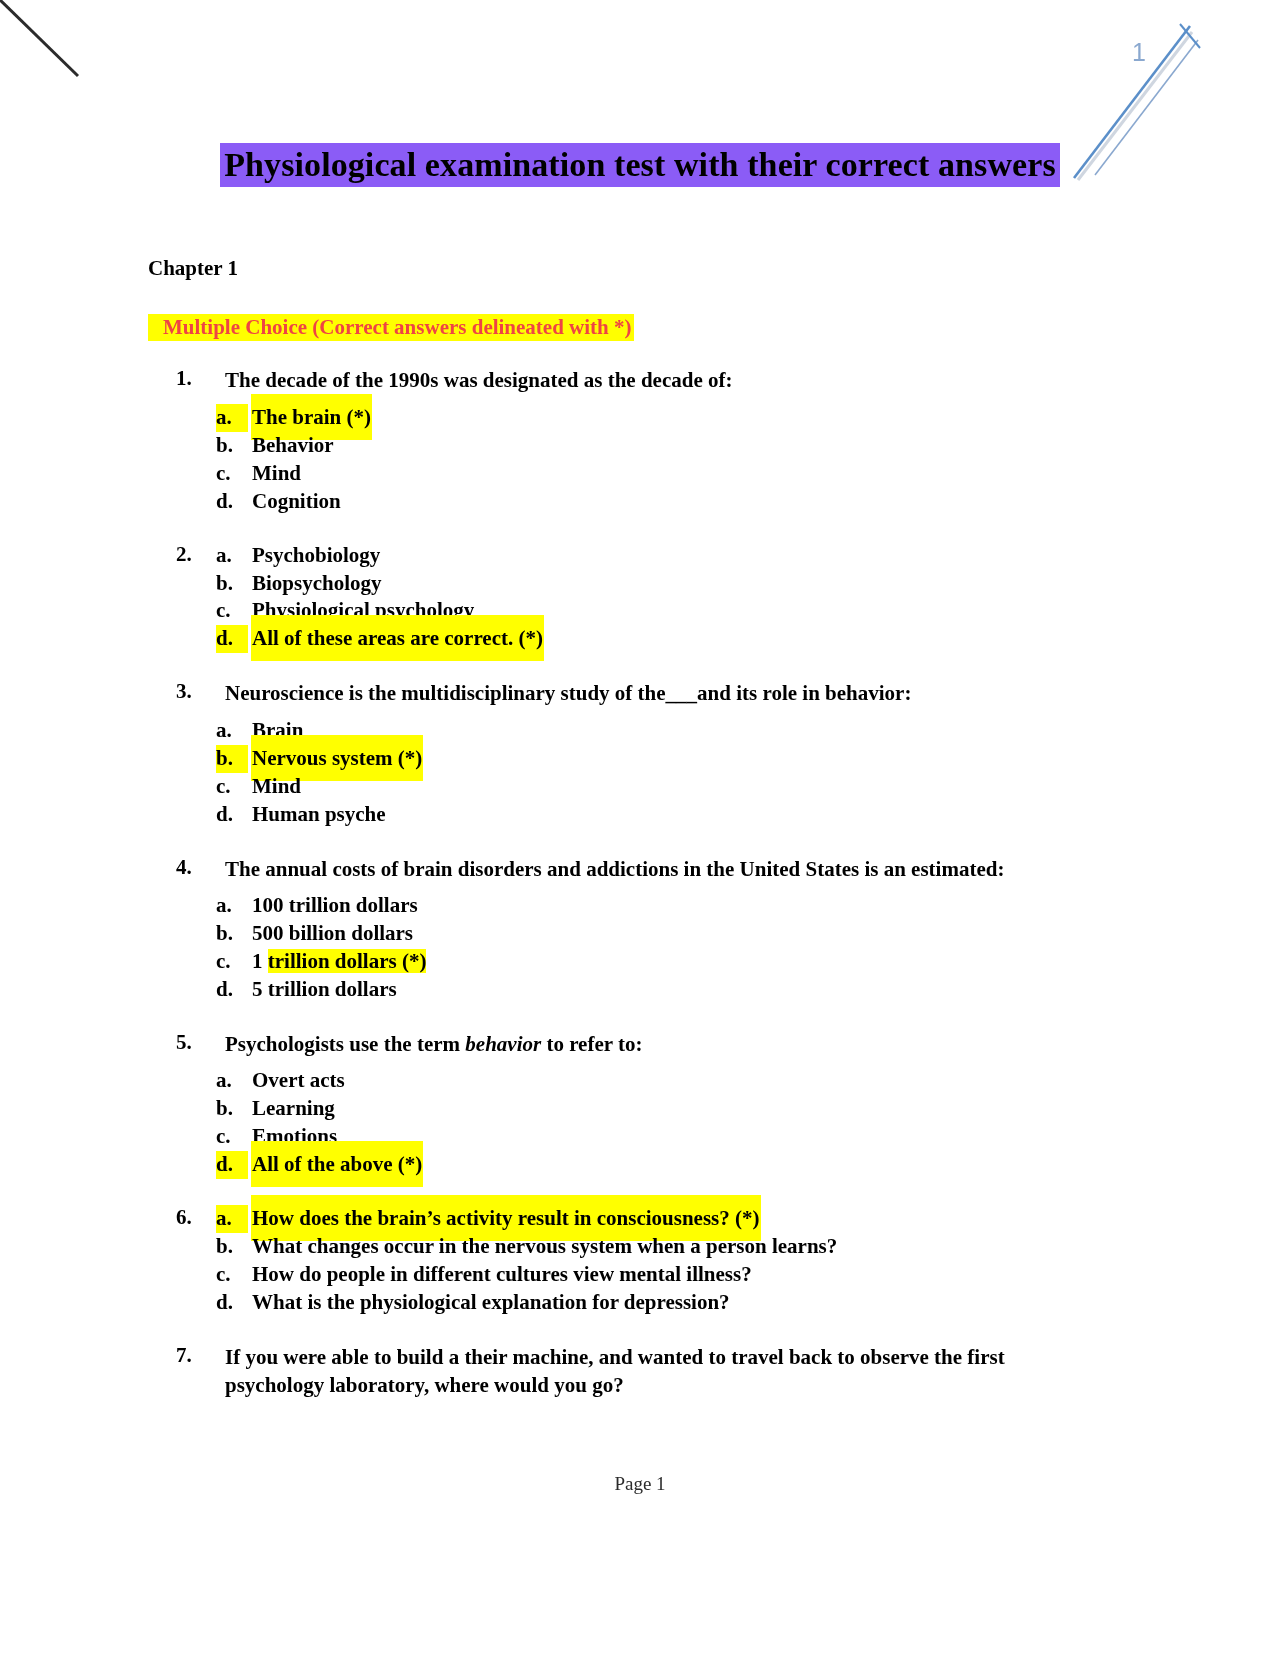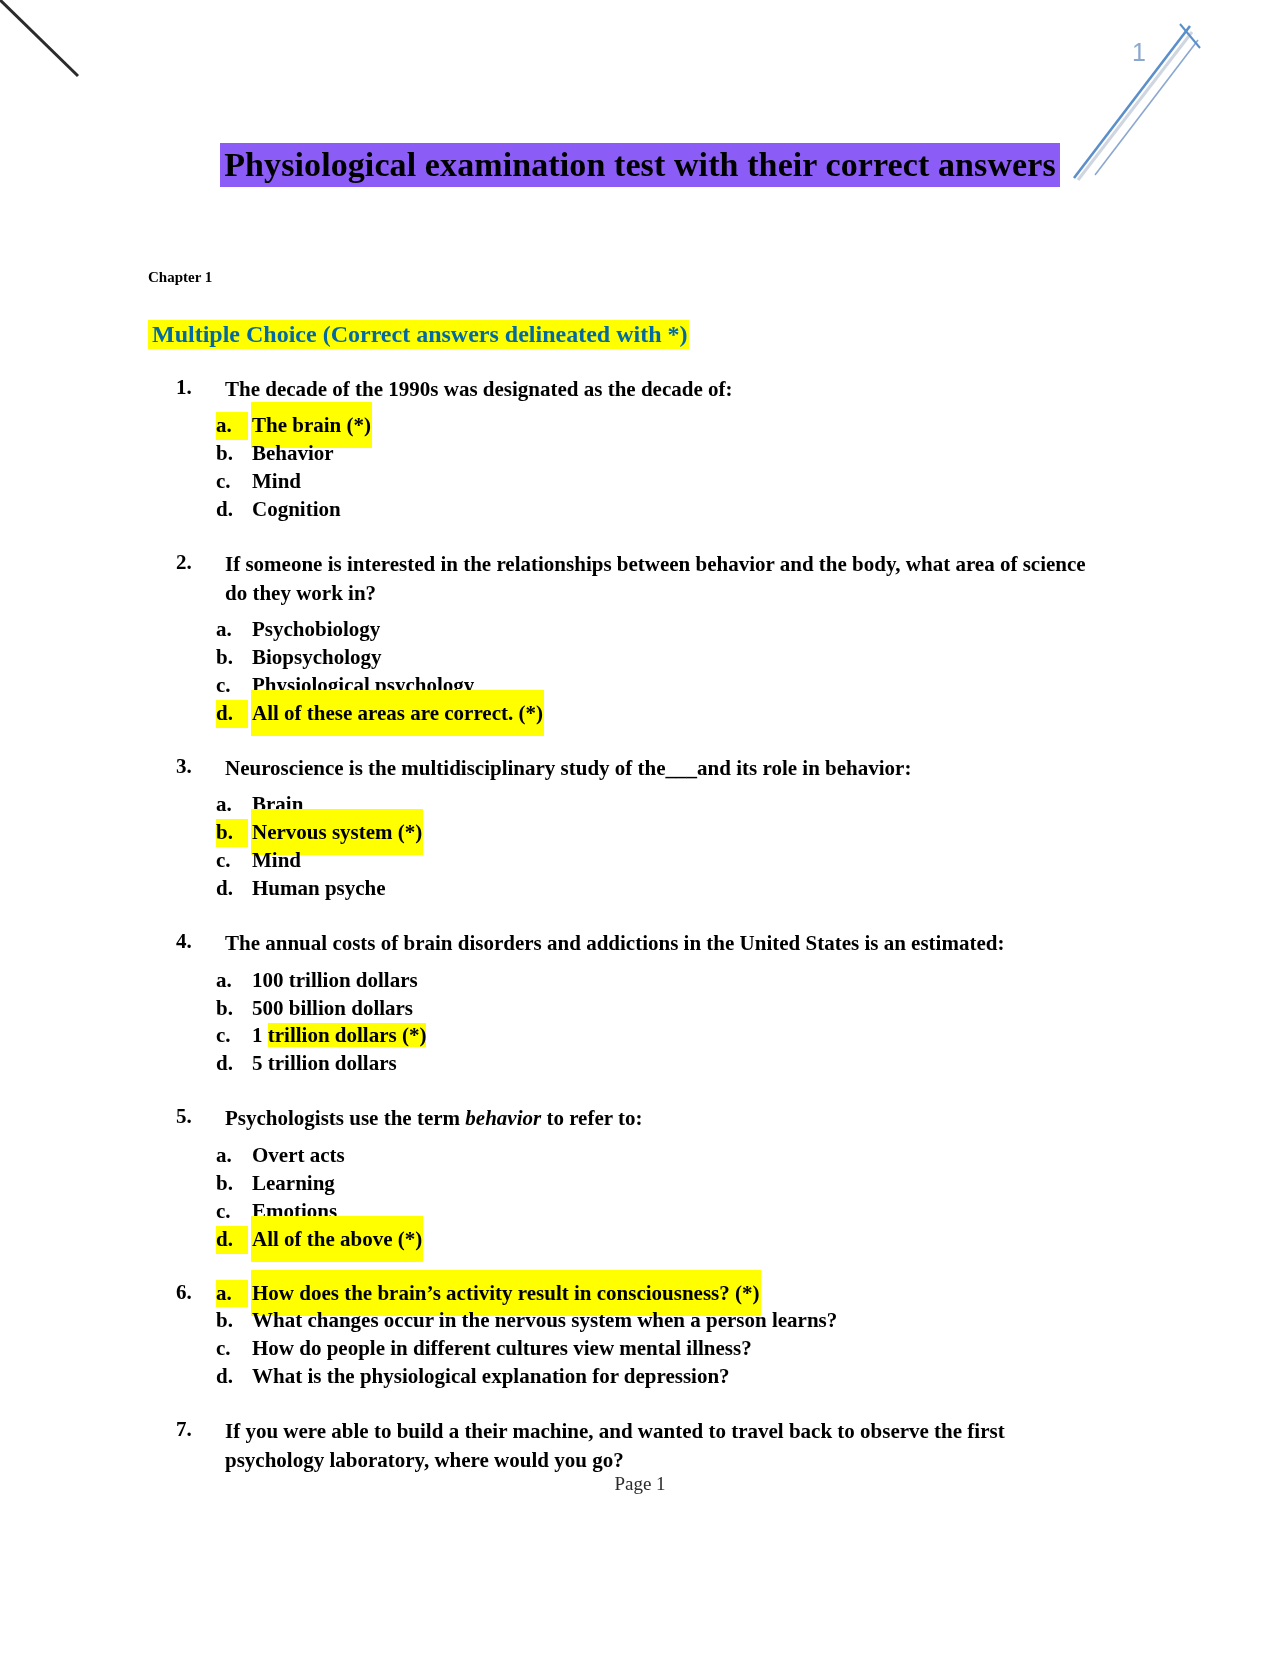--- a/index.html
+++ b/index.html
@@ -59,36 +59,36 @@
 
   
   .content {
     position: absolute;
     left: 148px;
     top: 252px;
     width: 950px;
   }
 
   .chapter-heading {
-    font-size: 15px;
-    font-weight: bold;
-    margin: 16px 0 34px 0;
+    font-size: 21px;
+    font-weight: bold;
+    margin: 4px 0 34px 0;
     line-height: 1.2;
   }
 
   .section-heading {
     margin: 0 0 26px 0;
     line-height: 1.2;
   }
   .section-heading .hl {
-    font-size: 24px;
-    font-weight: bold;
-    color: #0369a1;
+    font-size: 21px;
+    font-weight: bold;
+    color: #ef4444;
     background: #ffff00;
-    padding: 1px 2px 2px 4px;
+    padding: 1px 2px 2px 15px;
   }
 
   
   ol.questions {
     list-style: none;
     margin: 0;
     padding: 0;
     counter-reset: qnum;
   }
   li.question {
@@ -193,21 +193,20 @@
         <li class="question">
           <div class="q-text"><span>The decade of the 1990s was designated as the decade of:</span></div>
           <ol class="options">
             <li class="option hl"><span class="opt-letter">a.</span><span class="opt-text">The brain (*)</span></li>
             <li class="option"><span class="opt-letter">b.</span><span class="opt-text">Behavior</span></li>
             <li class="option"><span class="opt-letter">c.</span><span class="opt-text">Mind</span></li>
             <li class="option"><span class="opt-letter">d.</span><span class="opt-text">Cognition</span></li>
           </ol>
         </li>
         <li class="question">
-          <div class="q-text"><span>If someone is interested in the relationships between behavior and the body, what area of science do they work in?</span></div>
           <ol class="options">
             <li class="option"><span class="opt-letter">a.</span><span class="opt-text">Psychobiology</span></li>
             <li class="option"><span class="opt-letter">b.</span><span class="opt-text">Biopsychology</span></li>
             <li class="option"><span class="opt-letter">c.</span><span class="opt-text">Physiological psychology</span></li>
             <li class="option hl"><span class="opt-letter">d.</span><span class="opt-text">All of these areas are correct. (*)</span></li>
           </ol>
         </li>
         <li class="question">
           <div class="q-text"><span>Neuroscience is the multidisciplinary study of the___and its role in behavior:</span></div>
           <ol class="options">

